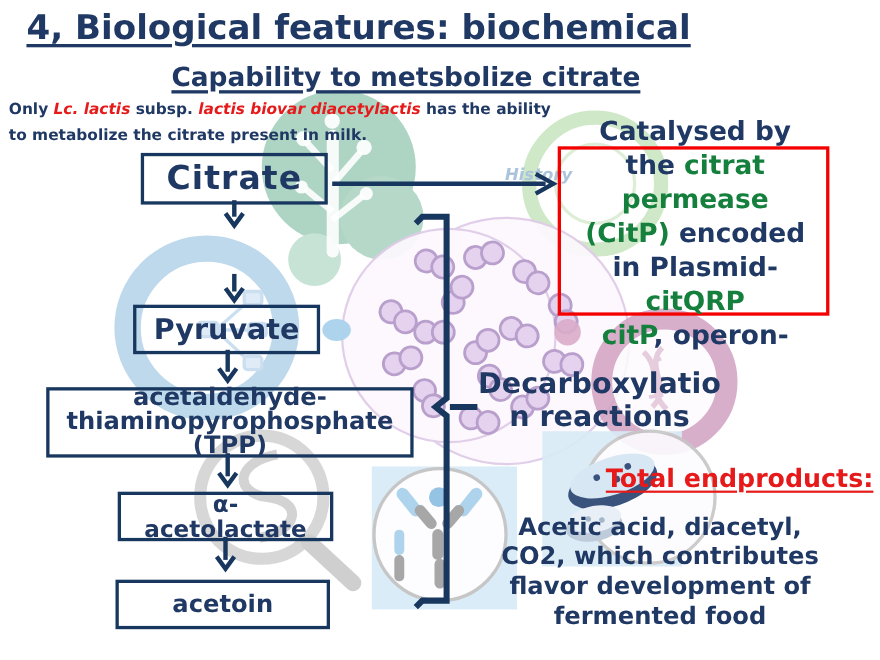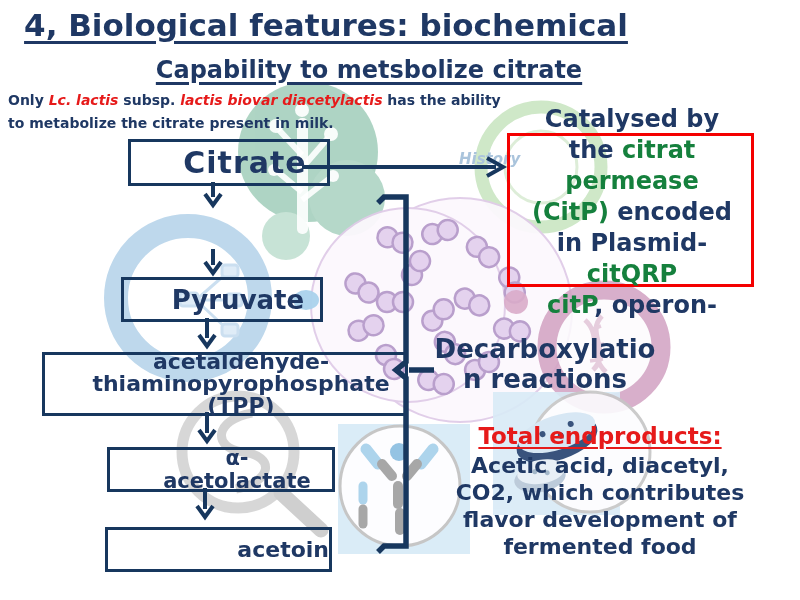--- a/index.html
+++ b/index.html
@@ -12,33 +12,33 @@
   
   .z3{z-index:3;}
   #title{left:0;top:7px;width:652px;font-size:31px;text-decoration:underline;text-decoration-thickness:3px;text-underline-offset:5px;}
   #subtitle{left:0;top:56px;width:642px;font-size:24px;text-decoration:underline;text-decoration-thickness:2.5px;text-underline-offset:4px;margin-left:48px;}
   #intro{left:8px;top:89px;width:786px;font-size:14px;line-height:23px;white-space:nowrap;}
   .red-i{color:#e61a1a;font-style:italic;}
   .green{color:#15803d;}
   .redtxt{color:#e61a1a;}
   
   .fbox{border:3px solid #17375e;background:transparent;display:flex;flex-direction:column;
-        justify-content:center;align-items:center;text-align:center;z-index:3;padding-left:32px;}
+        justify-content:center;align-items:center;text-align:center;z-index:3;}
   #box-citrate{left:128px;top:139px;width:164px;height:41px;font-size:30px;letter-spacing:1px;}
   #box-oxaloacetate{left:79px;top:209px;width:253px;height:38px;font-size:24px;}
   #box-pyruvate{left:121px;top:277px;width:164px;height:39px;font-size:26px;}
   #box-tpp{left:42px;top:352px;width:328px;height:58px;font-size:22px;line-height:22px;overflow:visible;}
   #box-alpha{left:107px;top:447px;width:190px;height:39px;font-size:21px;line-height:23px;overflow:visible;}
-  #box-acetoin{left:105px;top:527px;width:189px;height:39px;font-size:22px;align-items:flex-end;}
+  #box-acetoin{left:105px;top:527px;width:189px;height:39px;font-size:22px;}
   
   #redbox{left:507px;top:133px;width:241px;height:148px;border:3.5px solid #f40000;z-index:1;background:transparent;}
   #catalysed{left:500px;top:104px;width:264px;font-size:24px;line-height:31px;z-index:3;}
   #decarb{left:415px;top:334px;width:260px;font-size:26px;line-height:30px;z-index:3;}
   #endproducts{left:406px;top:423px;width:388px;z-index:3;}
-  #endproducts .hd{font-size:23px;text-decoration:underline;text-decoration-thickness:2px;text-underline-offset:3px;margin-bottom:3px;}
+  #endproducts .hd{font-size:23px;text-decoration:underline;text-decoration-thickness:2px;text-underline-offset:3px;margin-bottom:17px;text-align:right;}
   #endproducts .ln{font-size:22px;line-height:27px;}
   
   #history{left:459px;top:150px;font-size:15px;font-style:italic;color:#aac4dc;z-index:1;}
   svg{position:absolute;left:0;top:0;pointer-events:none;}
   #wm{z-index:0;}
   #lines{z-index:2;}
 </style>
 </head>
 <body>
 

